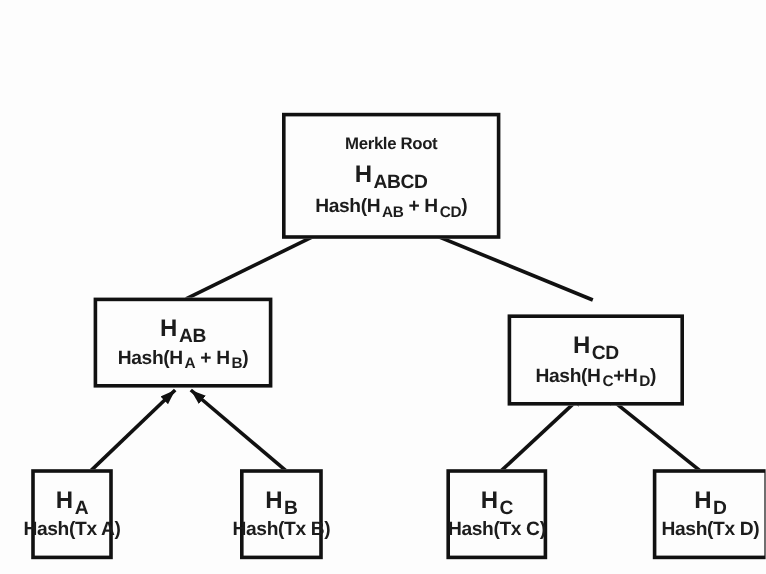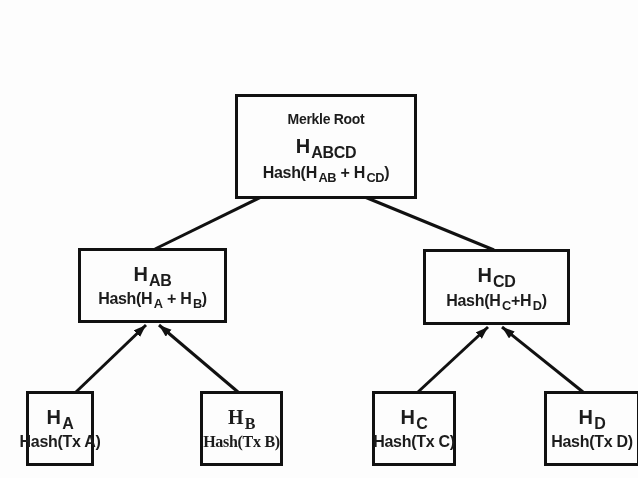--- a/index.html
+++ b/index.html
@@ -48,23 +48,23 @@
     font-size: 0.8em;
     line-height: 0;
     vertical-align: baseline;
     position: relative;
     top: 0.32em;
     margin-left: 1.5px;
   }
   
   .n-root { left: 235px; top: 70px;  width: 182px; height: 105px; padding: 6px 4px; margin-top: 24px; }
   .n-hab  { left: 78px;  top: 248px; width: 149px; height: 75px;  padding: 5px 4px; }
-  .n-hcd  { left: 423px; top: 249px; width: 147px; height: 76px;  padding: 5px 3px; }
+  .n-hcd  { left: 423px; top: 262px; width: 147px; height: 76px;  padding: 5px 3px; }
   .n-ha   { left: 26px;  top: 391px; width: 68px;  height: 75px;  padding: 5px 2px; }
-  .n-hb   { left: 200px; top: 391px; width: 83px;  height: 75px;  padding: 5px 2px; font-family: Liberation Serif, serif; }
+  .n-hb   { left: 200px; top: 391px; width: 69px;  height: 75px;  padding: 5px 2px; }
   .n-hc   { left: 372px; top: 391px; width: 84px;  height: 75px;  padding: 5px 14px; }
   .n-hd   { left: 544px; top: 391px; width: 96px;  height: 75px;  padding: 5px 2px; }
 </style>
 </head>
 <body>
 
 <div class="canvas">
 
   <svg class="arrows" viewBox="0 0 638 478">
     <defs>

